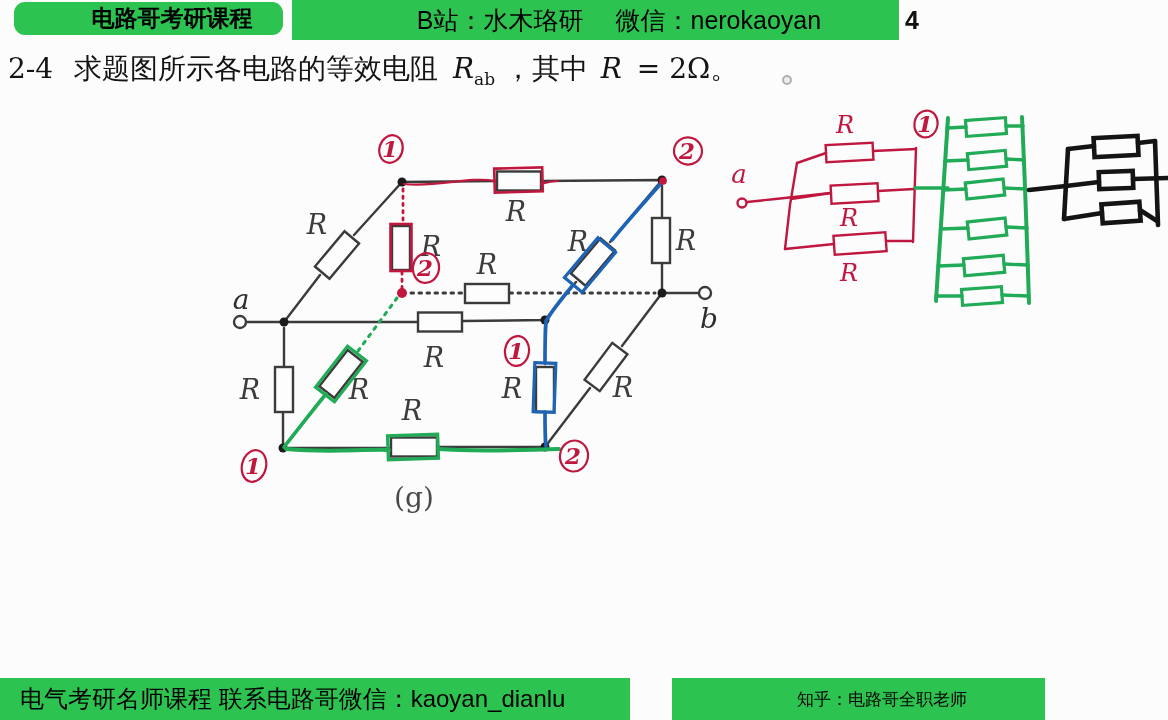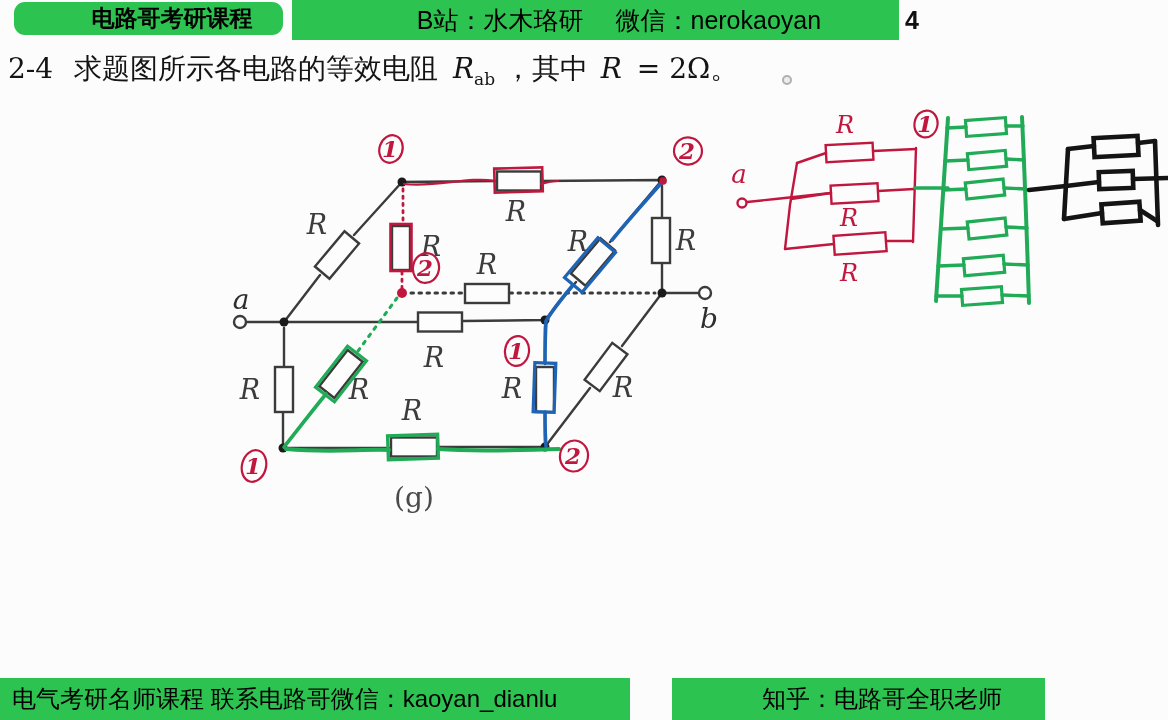--- a/index.html
+++ b/index.html
@@ -30,25 +30,25 @@
     font-size:28px;color:#141414;text-align:right;
   }
   #problem-statement .px{margin-left:12px;}
   #problem-statement .rsym{margin-left:6px;}
   #problem-statement .rg{margin-left:4px;}
   #problem-statement .gv{margin-left:6px;}
   #problem-statement sub{font-size:17px;}
   #problem-statement i{font-family:"DejaVu Serif","Liberation Serif",serif;}
   #footer-left{
     left:0;top:678px;width:630px;height:42px;
-    font-size:24px;padding-left:12px;box-sizing:border-box;
+    font-size:24px;padding-left:20px;box-sizing:border-box;
   }
   #footer-right{
     left:672px;top:678px;width:326px;height:42px;
-    font-size:24px;justify-content:center;
+    font-size:17px;justify-content:center;
   }
   #figure-layer{position:absolute;left:0;top:0;}
   .rlabel{
     font-family:"DejaVu Serif","Liberation Serif",serif;
     font-style:italic;font-size:27px;fill:#3c3c3c;
   }
   .term{
     font-family:"DejaVu Serif","Liberation Serif",serif;
     font-style:italic;font-size:28px;fill:#2e2e2e;
   }

